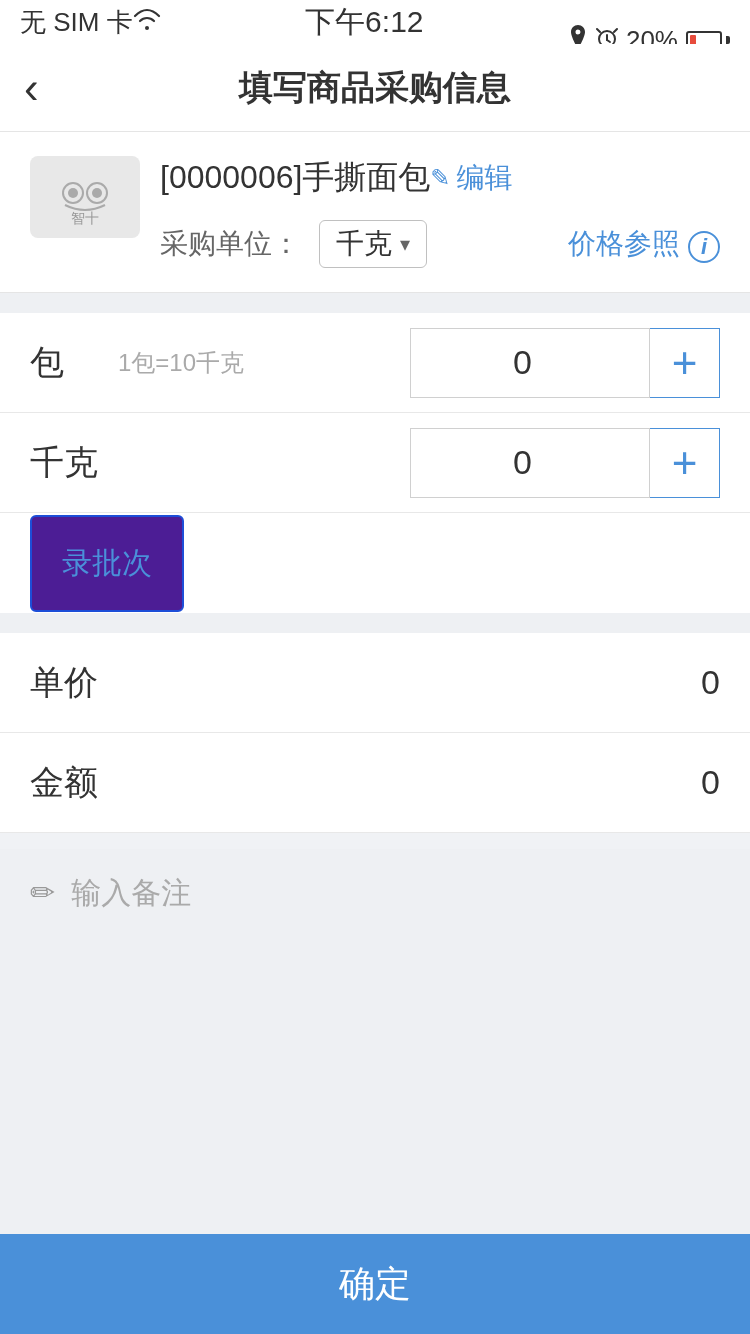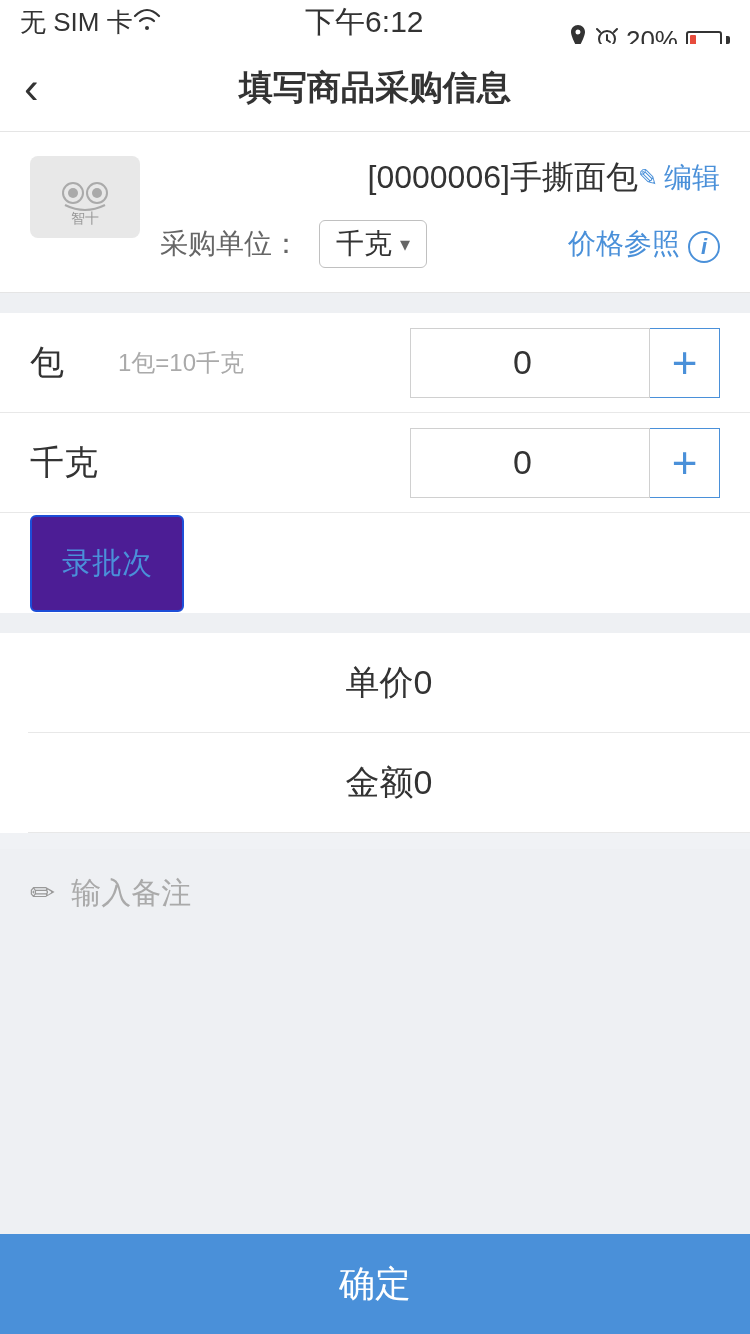--- a/index.html
+++ b/index.html
@@ -122,21 +122,21 @@
       justify-content: center;
       flex-shrink: 0;
       color: #999;
       font-size: 28px;
     }
     .product-info {
       flex: 1;
     }
     .product-name-row {
       display: flex;
-      justify-content: flex-end;
+      justify-content: flex-start;
       align-items: center;
       margin-bottom: 20px;
     }
     .product-name {
       font-size: 32px;
       color: #333;
       font-weight: 500;
     }
     .edit-link {
       font-size: 28px;
@@ -275,25 +275,24 @@
       cursor: pointer;
     }
 
     
     .price-section {
       background: #fff;
     }
     .price-row {
       display: flex;
       align-items: center;
-      justify-content: center;
+      justify-content: space-between;
       padding: 0 30px;
       height: 100px;
       border-bottom: 1px solid #e8e8e8;
-      margin-left: 28px;
     }
     .price-row-label {
       font-size: 34px;
       color: #333;
     }
     .price-row-value {
       font-size: 34px;
       color: #333;
     }
 

